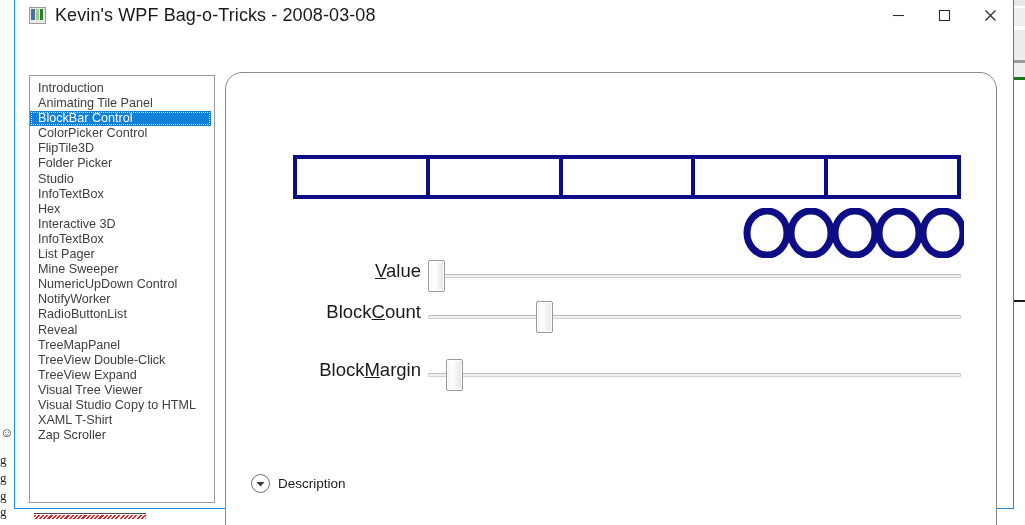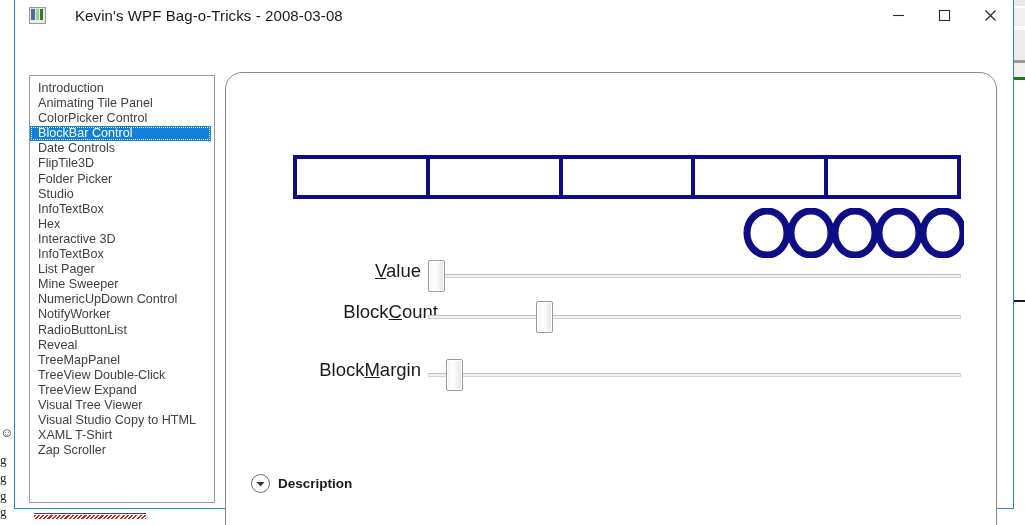--- a/index.html
+++ b/index.html
@@ -34,21 +34,21 @@
     display:flex;align-items:center;
   }
   .app-icon{
     width:15px;height:15px;margin-left:14px;margin-right:9px;
     border:1px solid #9a9a9a;background:#e9e9e9;position:relative;flex:none;
   }
   .app-icon i{position:absolute;display:block;}
   .app-icon i.b1{left:1px;top:1px;width:4px;height:11px;background:#4a6fa5;}
   .app-icon i.b2{left:6px;top:1px;width:3px;height:11px;background:#9fd08a;}
   .app-icon i.b3{left:10px;top:1px;width:3px;height:11px;background:#2f7d32;}
-  .title-text{font-size:15px;color:#1a1a1a;letter-spacing:.1px;margin-left:20px;}
+  .title-text{font-size:18px;color:#1a1a1a;letter-spacing:.1px;}
   .wincontrols{position:absolute;right:0;top:0;height:31px;display:flex;}
   .wc{width:46px;height:31px;display:flex;align-items:center;justify-content:center;}
   .wc svg{display:block;}
 
   
   .winbody{position:relative;height:478px;}
 
   .listbox{
     position:absolute;left:14px;top:44px;width:186px;height:428px;
     background:#ffffff;border:1px solid #9b9b9b;box-sizing:border-box;
@@ -100,21 +100,21 @@
     border:1px solid #9a9a9a;
     background:linear-gradient(to right,#f3f3f3 0%,#ffffff 38%,#e4e4e4 100%);
     box-shadow:0 0 0 1px #ffffff inset;
     box-sizing:border-box;
   }
 
   
   .expander{position:absolute;left:25px;top:401px;display:flex;align-items:center;gap:8px;}
   .exp-circle{width:17px;height:17px;border-radius:50%;border:1px solid #6e6e6e;
     display:flex;align-items:center;justify-content:center;background:#ffffff;flex:none;}
-  .exp-label{font-size:13.5px;color:#1b1b1b;font-weight:bold;}
+  .exp-label{font-size:13.5px;color:#1b1b1b;}
 </style>
 </head>
 <body>
 
 <div id="root">
 
   <div class="bg-doc">
     <div class="bg-left-text" style="left:0px;top:425px;">☺</div>
     <div class="bg-left-text" style="left:0px;top:452px;">g</div>
     <div class="bg-left-text" style="left:0px;top:470px;">g</div>
@@ -161,23 +161,22 @@
           </svg>
         </div>
       </div>
     </div>
 
     <div class="winbody">
 
       <div class="listbox" id="listbox">
           <div class="li"><span>Introduction</span></div>
           <div class="li"><span>Animating Tile Panel</span></div>
+          <div class="li sel"><span>BlockBar Control</span></div>
           <div class="li"><span>ColorPicker Control</span></div>
-          <div class="li sel"><span>BlockBar Control</span></div>
-          <div class="li"><span>Date Controls</span></div>
           <div class="li"><span>FlipTile3D</span></div>
           <div class="li"><span>Folder Picker</span></div>
           <div class="li"><span>Studio</span></div>
           <div class="li"><span>InfoTextBox</span></div>
           <div class="li"><span>Hex</span></div>
           <div class="li"><span>Interactive 3D</span></div>
           <div class="li"><span>InfoTextBox</span></div>
           <div class="li"><span>List Pager</span></div>
           <div class="li"><span>Mine Sweeper</span></div>
           <div class="li"><span>NumericUpDown Control</span></div>
@@ -217,21 +216,21 @@
           <div class="slider-label" style="right:545px;">
             <span></span><u>V</u><span>alue</span>
           </div>
           <div class="track-wrap" style="left:202px;width:533px;">
             <div class="track"></div>
             <div class="thumb" id="thumb-0" style="left: 0px;"></div>
           </div>
         </div>
 
         <div class="slider-row" id="row-1" style="left:0px;top:228px;width:740px;">
-          <div class="slider-label" style="right:528px;margin-left:7px;">
+          <div class="slider-label" style="right:545px;margin-left:7px;">
             <span>Block</span><u>C</u><span>ount</span>
           </div>
           <div class="track-wrap" style="left:202px;width:533px;">
             <div class="track"></div>
             <div class="thumb" id="thumb-1" style="left: 108.36px;"></div>
           </div>
         </div>
 
         <div class="slider-row" id="row-2" style="left:0px;top:286px;width:740px;">
           <div class="slider-label" style="right:545px;">

